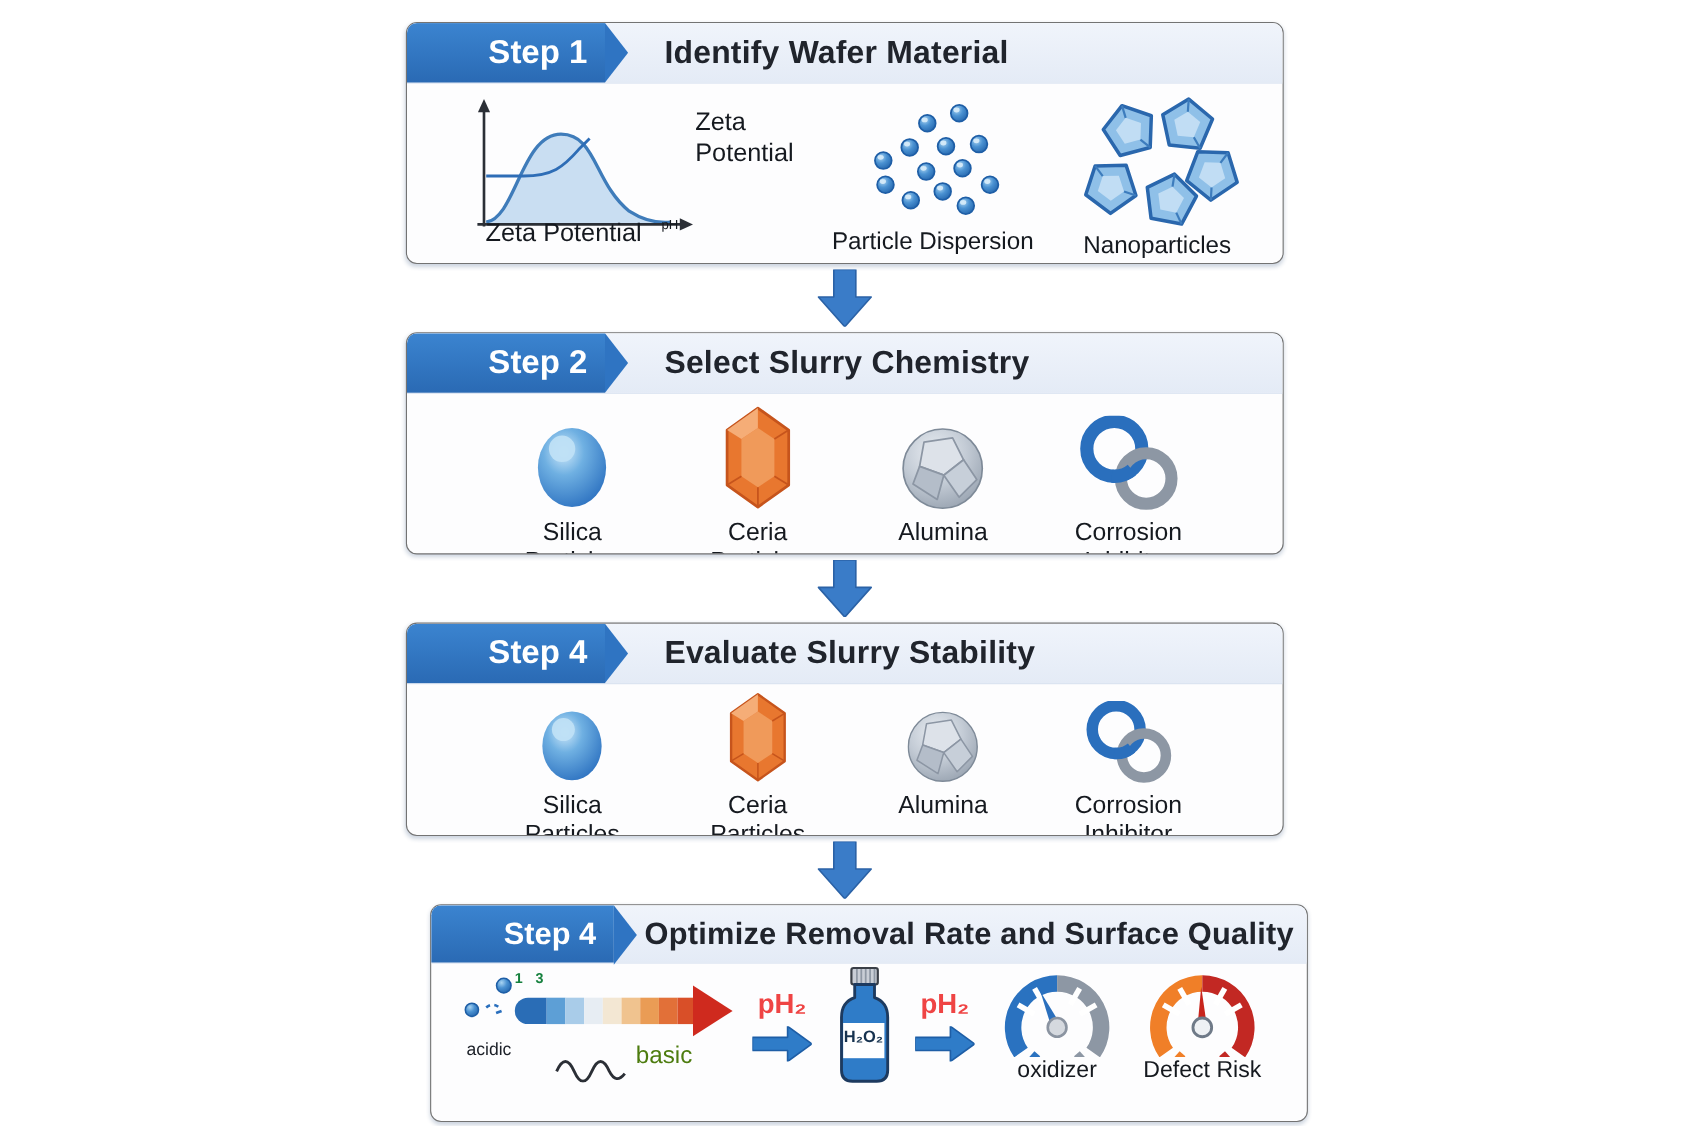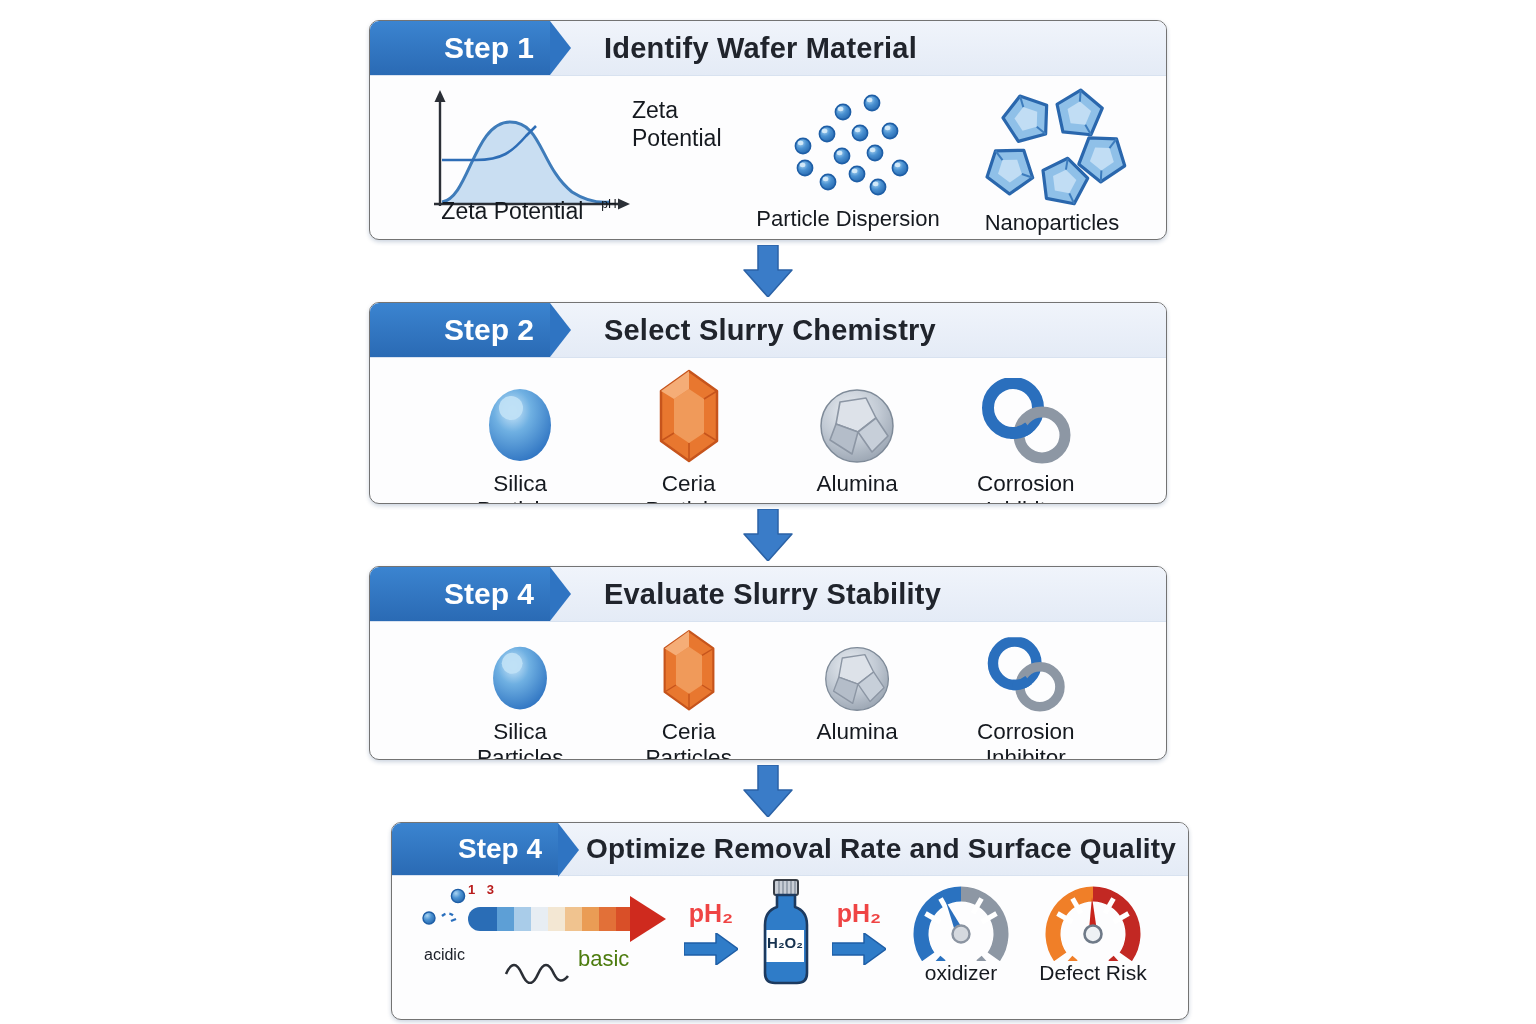--- a/index.html
+++ b/index.html
@@ -38,21 +38,21 @@
   .item{display:flex;flex-direction:column;align-items:center;width:170px;}
   .icon-slot{height:96px;display:flex;align-items:flex-end;justify-content:center;}
   .item-label{margin-top:7px;font-size:22.5px;line-height:1.17;text-align:center;color:#15191f;max-width:120px;}
   .compact .icon-slot{height:82px;}
   .compact .icon-slot svg{transform:scale(.87);transform-origin:center bottom;}
   .compact .items-row{padding-top:8px;}
 
   
   .s4-content{display:flex;align-items:center;justify-content:flex-start;height:112px;padding:0 14px 4px 26px;gap:10px;}
   .scale-group{position:relative;width:252px;height:104px;flex:0 0 252px;}
-  .scale-marks{position:absolute;left:50px;top:2px;font-size:13px;font-weight:bold;color:#b91c1c;letter-spacing:4px;}
+  .scale-marks{position:absolute;left:50px;top:2px;font-size:13px;font-weight:bold;color:#15803d;letter-spacing:4px;}
   .scale-acidic{position:absolute;left:6px;top:66px;font-size:16px;color:#1b1f27;}
   .scale-basic{position:absolute;left:160px;top:66px;font-size:22px;color:#4d7c0f;}
   .ph-col{display:flex;flex-direction:column;align-items:center;gap:5px;width:62px;flex:0 0 62px;}
   .ph-text{font-size:25px;font-weight:bold;color:#ef4444;}
   .bottle-wrap{position:relative;width:66px;height:108px;flex:0 0 66px;}
   .bottle-label{position:absolute;left:6px;top:56px;width:54px;text-align:center;font-size:15px;font-weight:bold;color:#16324f;}
   .gauge-group{display:flex;flex-direction:column;align-items:center;width:122px;flex:0 0 122px;}
   .gauge-label{font-size:21px;color:#15191f;margin-top:0;white-space:nowrap;}
 </style>
 </head>

